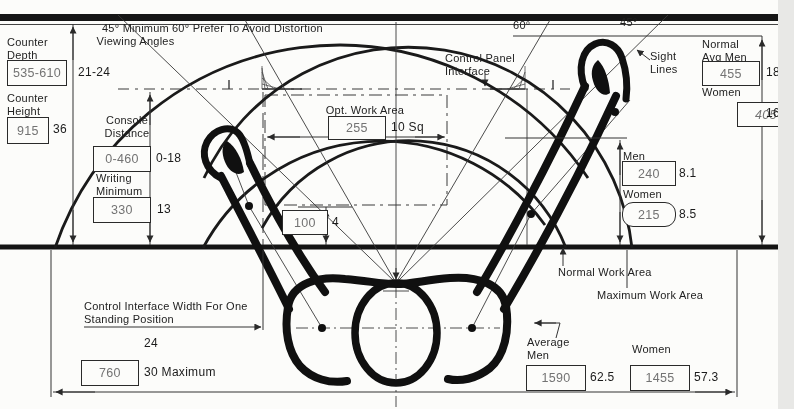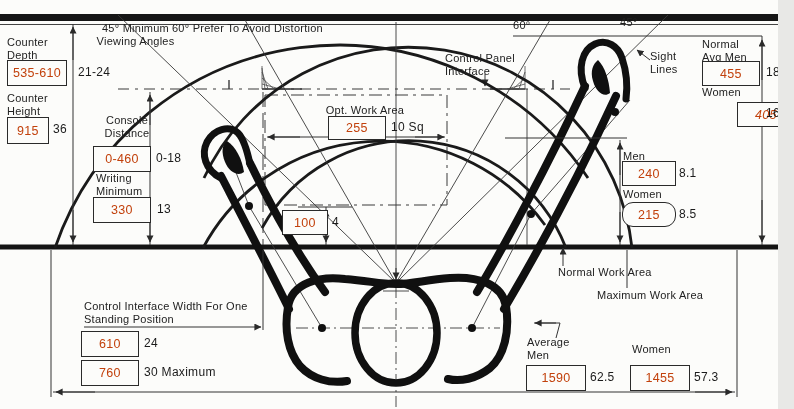--- a/index.html
+++ b/index.html
@@ -12,21 +12,21 @@
   #drawing{position:absolute;left:0;top:0;}
   .lbl{
     position:absolute;font-size:11px;line-height:1.18;letter-spacing:.25px;
     color:#222;white-space:normal;
   }
   .nowrap{white-space:nowrap;}
   .ctr{text-align:center;}
   .vbox{
     position:absolute;border:1.3px solid #2a2a2a;background:#fcfcfa;
     display:flex;align-items:center;justify-content:center;
-    font-size:12.5px;letter-spacing:.3px;color:#c2410c;
+    font-size:12.5px;letter-spacing:.3px;color:#737373;
   }
   .inval{position:absolute;font-size:12px;letter-spacing:.3px;color:#1b1b1b;white-space:nowrap;}
   .deg{position:absolute;font-size:11px;letter-spacing:.3px;color:#222;white-space:nowrap;}
 </style>
 </head>
 <body>
 
 <div id="stage">
 
 <svg id="drawing" width="794" height="409" viewBox="0 0 794 409">
@@ -197,21 +197,20 @@
 <div class="vbox" style="left:737px;top:102px;width:56px;height:23px;font-style:italic;">405</div>
 <div class="inval" style="left:766px;top:106px;">16</div>
 
 <div class="lbl" style="left:623px;top:150px;width:50px;">Men</div>
 <div class="vbox" style="left:622px;top:161px;width:52px;height:23px;">240</div>
 <div class="inval" style="left:679px;top:166px;">8.1</div>
 <div class="lbl" style="left:623px;top:188px;width:55px;">Women</div>
 <div class="vbox" style="left:622px;top:202px;width:52px;height:23px;border-radius:11px;">215</div>
 <div class="inval" style="left:679px;top:207px;">8.5</div>
 
-<div class="vbox" style="left:81px;top:331px;width:56px;height:24px;">610</div>
 <div class="inval" style="left:144px;top:336px;">24</div>
 <div class="vbox" style="left:81px;top:360px;width:56px;height:24px;">760</div>
 <div class="inval" style="left:144px;top:365px;">30 Maximum</div>
 
 <div class="lbl" style="left:527px;top:336px;width:55px;">Average Men</div>
 <div class="vbox" style="left:526px;top:365px;width:58px;height:24px;">1590</div>
 <div class="inval" style="left:590px;top:370px;">62.5</div>
 <div class="lbl" style="left:632px;top:343px;width:55px;">Women</div>
 <div class="vbox" style="left:630px;top:365px;width:58px;height:24px;">1455</div>
 <div class="inval" style="left:694px;top:370px;">57.3</div>

